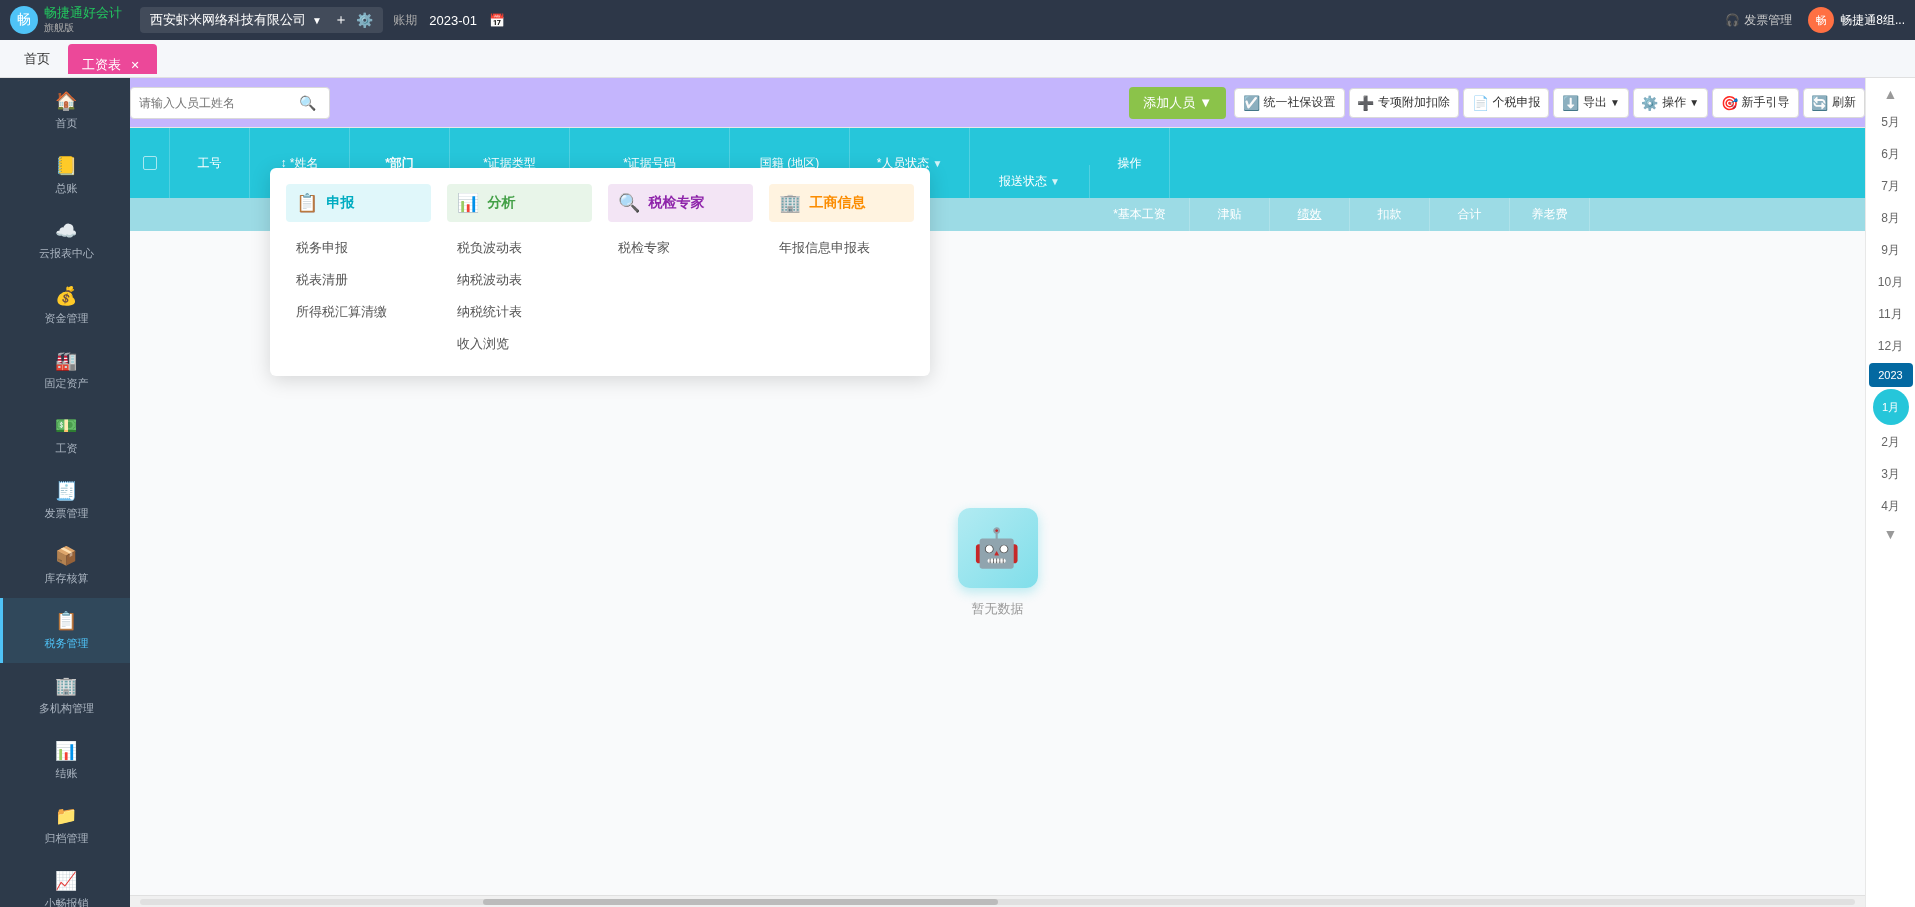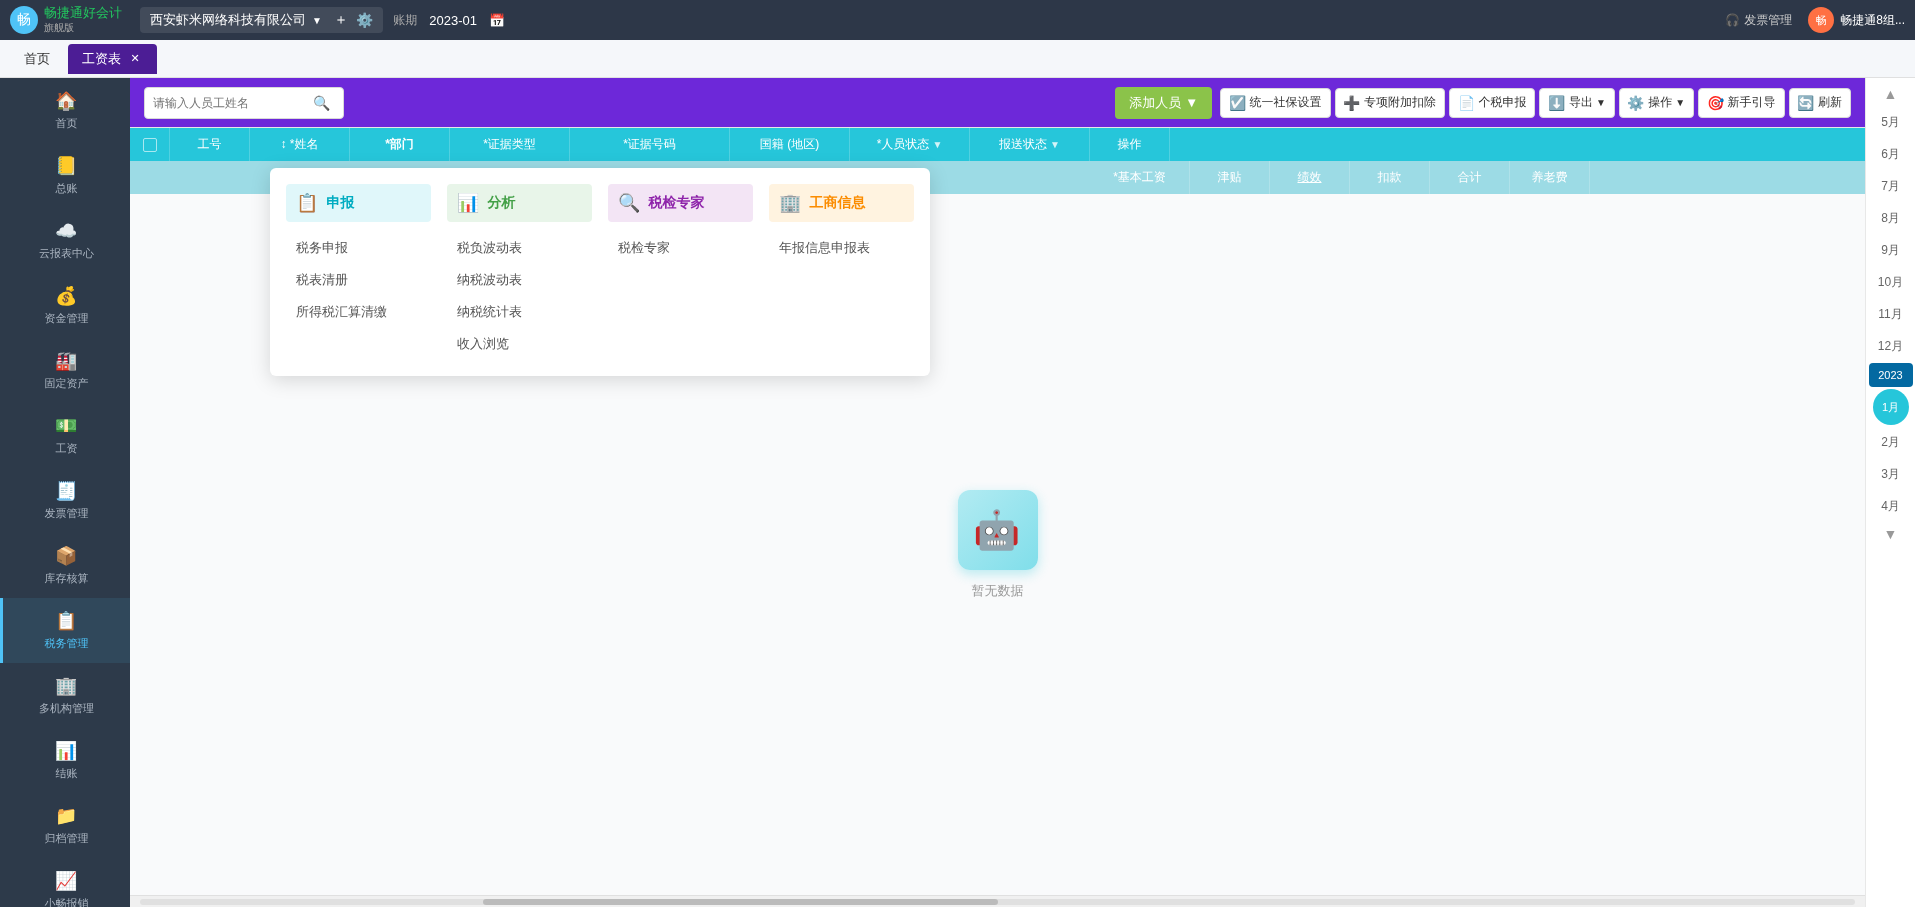--- a/index.html
+++ b/index.html
@@ -81,22 +81,23 @@
       padding: 0 14px;
       display: flex; align-items: center;
       cursor: pointer;
       border-radius: 4px 4px 0 0;
       font-size: 13px;
       color: #555;
       gap: 6px;
     }
     .tab-item.home { color: #333; }
     .tab-item.active {
-      background: #4c1d95;
+      background: #ec4899;
       color: white;
+      align-items: flex-end;
     }
     .tab-close {
       width: 16px; height: 16px;
       display: flex; align-items: center; justify-content: center;
       border-radius: 50%;
       font-size: 11px;
       cursor: pointer;
     }
 
     
@@ -136,24 +137,24 @@
       flex: 1;
       display: flex;
       flex-direction: column;
       overflow: hidden;
       position: relative;
     }
 
     
     .toolbar {
       height: 50px;
-      background: #6d28d9;
-      display: flex;
-      align-items: center;
-      padding: 0 14px;
+      background: #c4b5fd;
+      display: flex;
+      align-items: center;
+      padding: 0 0;
       gap: 8px;
       border-bottom: 1px solid #e8e8e8;
       flex-shrink: 0;
     }
     .search-input-wrap {
       display: flex;
       align-items: center;
       border: 1px solid #d9d9d9;
       border-radius: 4px;
       padding: 0 8px;
@@ -530,21 +531,21 @@
           <div class="th-cell th-id-num" style="border-right:1px solid rgba(255,255,255,0.2);">
             <span>*证据号码</span>
           </div>
           <div class="th-cell th-region" style="border-right:1px solid rgba(255,255,255,0.2);">
             <span>国籍 (地区)</span>
           </div>
           <div class="th-cell th-status" style="border-right:1px solid rgba(255,255,255,0.2);">
             <span>*人员状态</span>
             <span class="filter-icon">▼</span>
           </div>
-          <div class="th-cell th-report-status" style="border-right:1px solid rgba(255,255,255,0.2);">
+          <div class="th-cell th-report-status" style="border-right:1px solid rgba(255,255,255,0.2);margin-top:37px;">
             <span>报送状态</span>
             <span class="filter-icon">▼</span>
           </div>
 
           <div class="th-cell th-ops">
             <span>操作</span>
           </div>
         </div>
 
         <div style="display:flex; background:rgba(0,178,200,0.35);">

